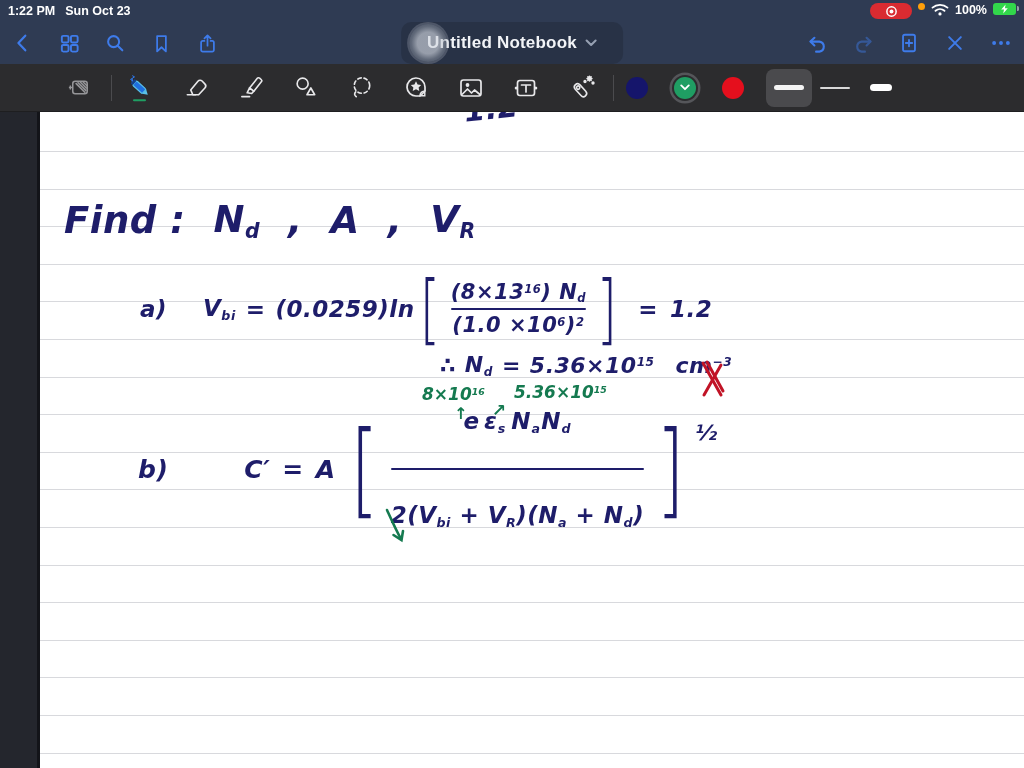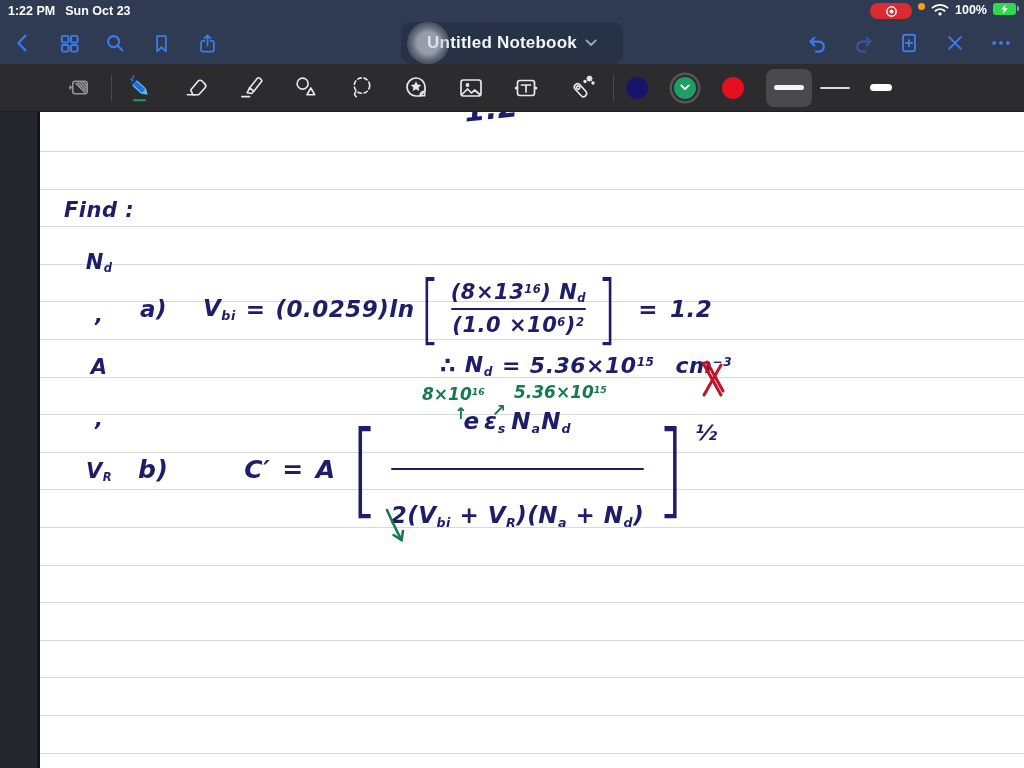--- a/index.html
+++ b/index.html
@@ -305,21 +305,21 @@
 
   <div class="canvas">
     <div class="gutter"></div>
     <div class="page">
       <div class="lines"></div>
 
       <div class="hw fragment-clip" style="left:424px;top:0;font-size:30px;">
         <span style="display:inline-block;transform:translateY(-21px) rotate(-6deg);">1.2</span>
       </div>
 
-      <div class="hw row" style="left:24px;top:86px;font-size:21px;gap:28px;flex-direction:column;">
+      <div class="hw row" style="left:24px;top:86px;font-size:37px;gap:28px;">
         <span>Find :</span>
         <span><span>N</span><span class="sub">d</span></span>
         <span>,</span>
         <span>A</span>
         <span>,</span>
         <span><span>V</span><span class="sub">R</span></span>
       </div>
 
       <div class="hw row" style="left:100px;top:152px;font-size:23px;">
         <span style="margin-right:36px;">a)</span>

